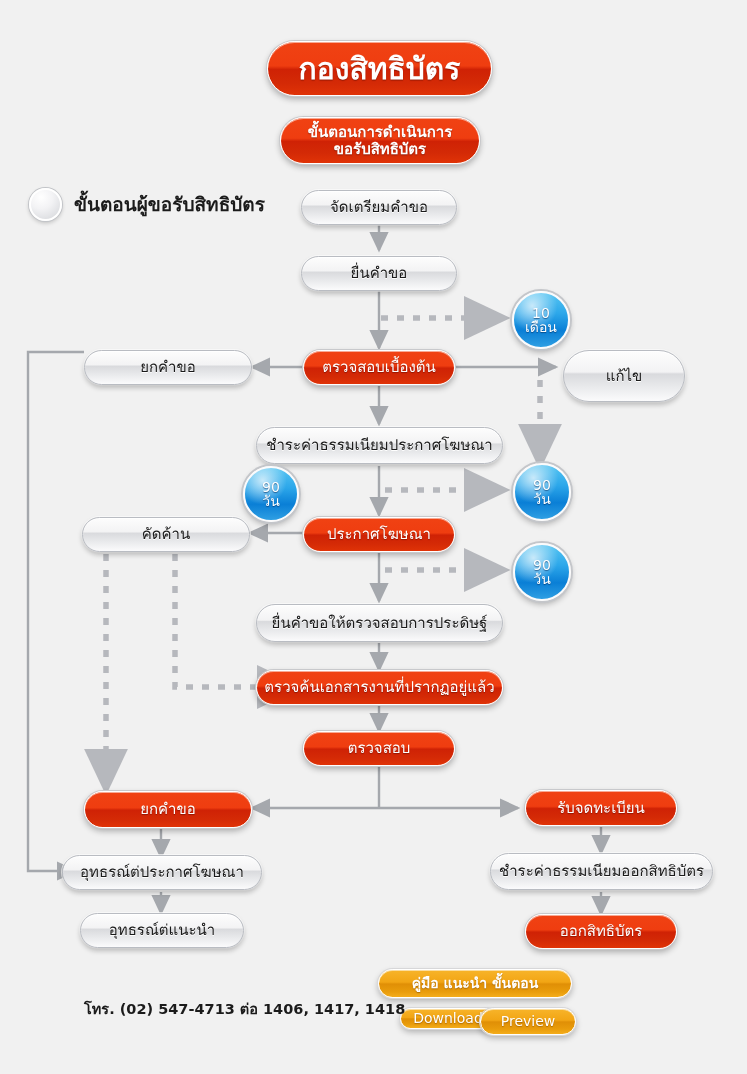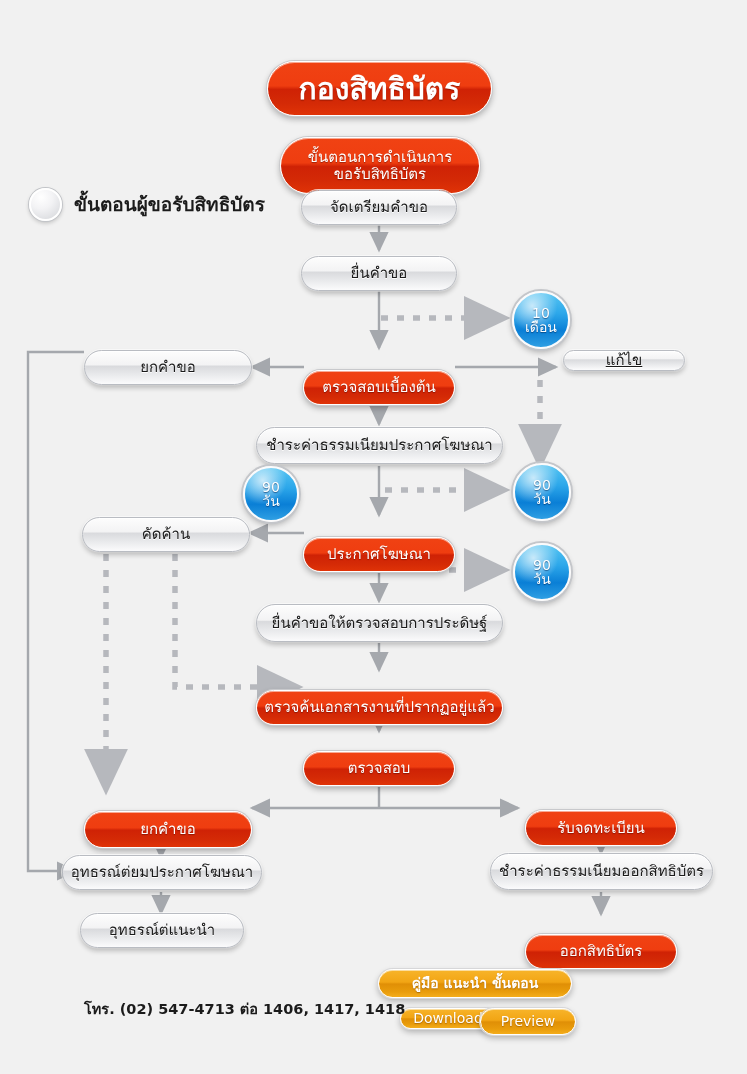--- a/index.html
+++ b/index.html
@@ -32,21 +32,20 @@
     box-shadow:0 1px 0 #fff inset,0 3px 5px rgba(0,0,0,.22),0 0 0 1px rgba(255,255,255,.75);
     text-shadow:0 1px 0 #fff;
   }
   
   .red{
     background:linear-gradient(to bottom,#f04213 0%,#ef3d10 45%,#cf2205 52%,#d42a06 78%,#e03307 100%);
     border:1px solid #ffffff;
     color:#ffffff;
     box-shadow:0 0 0 1px #c8c9cc,0 3px 6px rgba(0,0,0,.30),0 1px 0 rgba(255,255,255,.55) inset;
     text-shadow:0 1px 1px rgba(90,10,0,.55);
-    margin-top:20px;
   }
   
   .orange{
     background:linear-gradient(to bottom,#f7b42a 0%,#f2a514 45%,#e08f06 52%,#e99c0b 80%,#f4ad1c 100%);
     border:1px solid #ffffff;
     color:#ffffff;
     box-shadow:0 0 0 1px #d7d7d9,0 3px 6px rgba(0,0,0,.28),0 1px 0 rgba(255,255,255,.55) inset;
     text-shadow:0 1px 1px rgba(120,70,0,.5);
   }
   
@@ -65,22 +64,22 @@
     z-index:6;
   }
   .bluecircle span{display:block;}
 
   
   #title-main{
     left:267px;top:41px;width:225px;height:55px;
     font-size:30px;font-weight:bold;
   }
   #title-sub{
-    left:280px;top:117px;width:200px;height:57px;
-    font-size:15px;font-weight:normal;
+    left:280px;top:117px;width:200px;height:47px;
+    font-size:15px;font-weight:bold;
     white-space:normal;padding:0 10px;
   }
 
   
   #legend{position:absolute;left:29px;top:186px;z-index:7;}
   .legend-row{display:flex;align-items:center;height:36px;}
   .legend-dot{
     width:29px;height:29px;border-radius:50%;flex:none;margin-right:12px;
     border:2px solid #fff;
   }
@@ -188,39 +187,39 @@
   </div>
 
   <div class="node grey" style="left:301px;top:190px;width:156px;height:35px;font-size:15px;">จัดเตรียมคำขอ</div>
 
   <div class="node grey" style="left:301px;top:256px;width:156px;height:35px;font-size:15px;">ยื่นคำขอ</div>
 
   <div class="node red" style="left:303px;top:350px;width:152px;height:35px;font-size:15px;">ตรวจสอบเบื้องต้น</div>
 
   <div class="node grey" style="left:84px;top:350px;width:168px;height:35px;font-size:15px;">ยกคำขอ</div>
 
-  <div class="node grey" style="left:563px;top:350px;width:122px;height:21px;font-size:15px;text-decoration:underline;">แก้ไข</div>
+  <div class="node grey" style="left:563px;top:350px;width:122px;height:52px;font-size:15px;">แก้ไข</div>
 
   <div class="node grey" style="left:256px;top:427px;width:247px;height:37px;font-size:15px;">ชำระค่าธรรมเนียมประกาศโฆษณา</div>
 
   <div class="node grey" style="left:82px;top:517px;width:168px;height:35px;font-size:15px;">คัดค้าน</div>
 
   <div class="node red" style="left:303px;top:517px;width:152px;height:35px;font-size:15px;">ประกาศโฆษณา</div>
 
   <div class="node grey" style="left:256px;top:604px;width:247px;height:38px;font-size:15px;">ยื่นคำขอให้ตรวจสอบการประดิษฐ์</div>
 
   <div class="node red" style="left:256px;top:670px;width:247px;height:35px;font-size:15px;">ตรวจค้นเอกสารงานที่ปรากฏอยู่แล้ว</div>
 
   <div class="node red" style="left:303px;top:731px;width:152px;height:35px;font-size:15px;">ตรวจสอบ</div>
 
   <div class="node red" style="left:84px;top:791px;width:168px;height:37px;font-size:15px;">ยกคำขอ</div>
 
   <div class="node red" style="left:525px;top:790px;width:152px;height:36px;font-size:15px;">รับจดทะเบียน</div>
 
-  <div class="node grey" style="left:62px;top:855px;width:200px;height:35px;font-size:15px;">อุทธรณ์ต่ยมประกาศโฆษณา</div>
+  <div class="node grey" style="left:62px;top:855px;width:200px;height:35px;font-size:15px;">อุทธรณ์ต่ประกาศโฆษณา</div>
 
   <div class="node grey" style="left:490px;top:853px;width:223px;height:37px;font-size:15px;">ชำระค่าธรรมเนียมออกสิทธิบัตร</div>
 
   <div class="node grey" style="left:80px;top:913px;width:164px;height:35px;font-size:15px;">อุทธรณ์ต่แนะนำ</div>
 
   <div class="node red" style="left:525px;top:914px;width:152px;height:35px;font-size:15px;">ออกสิทธิบัตร</div>
 
   <div class="bluecircle" style="left:512px;top:291px;width:54px;height:54px;font-size:14px;">
     <span>10</span>
     <span>เดือน</span>

